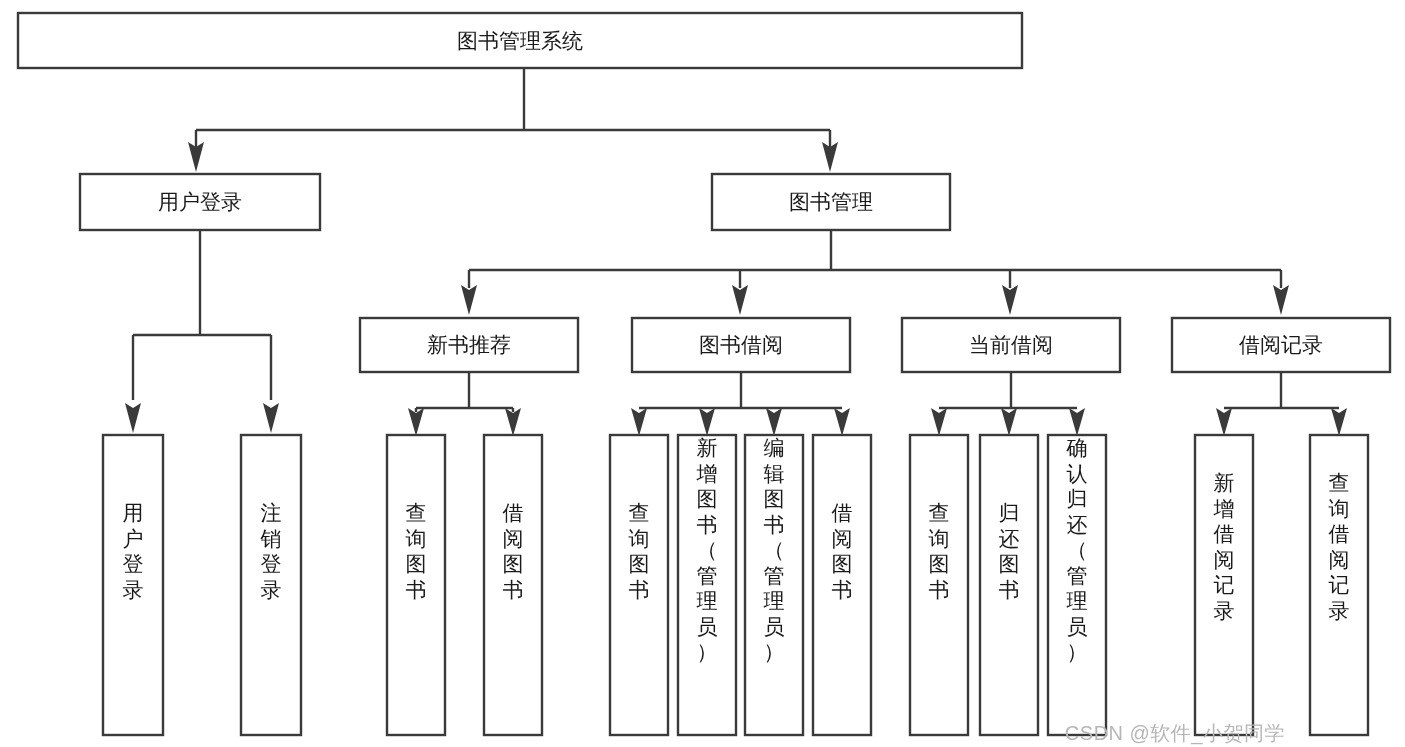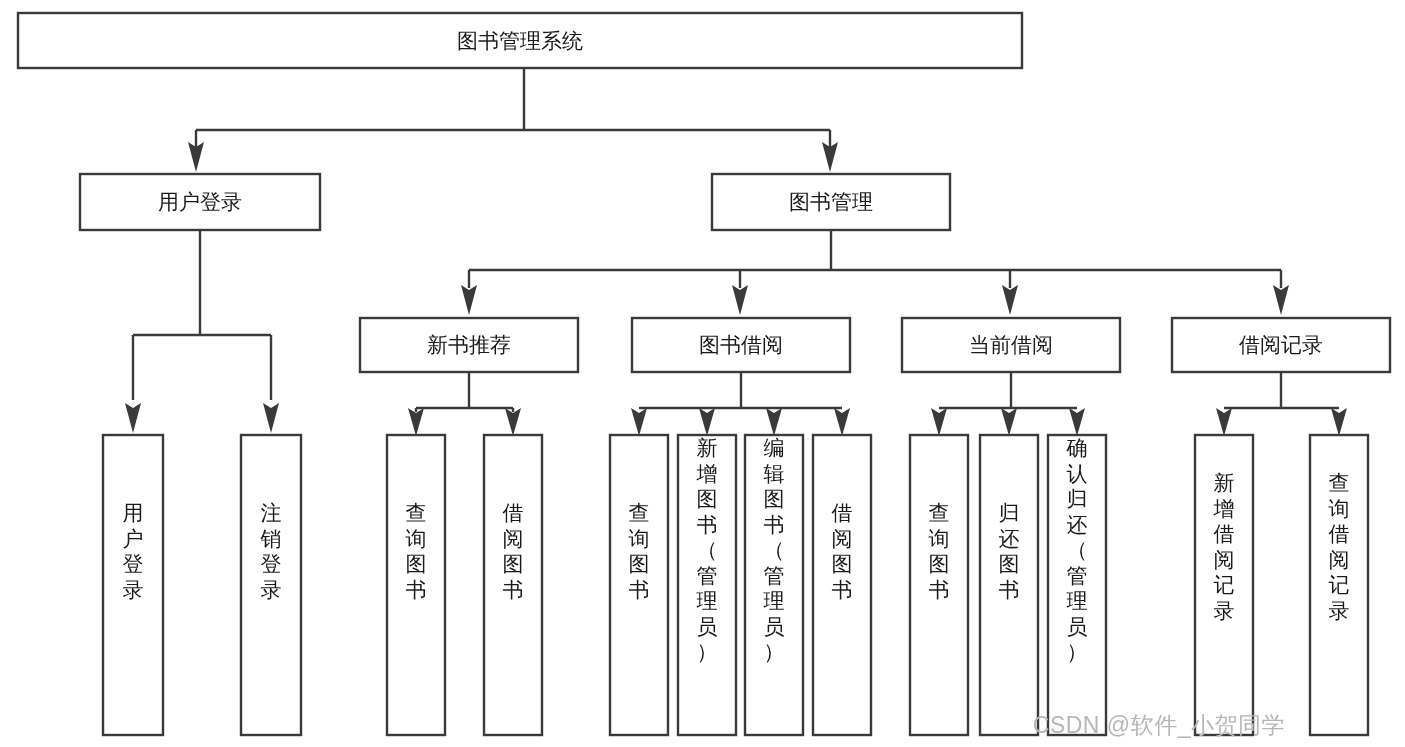--- a/index.html
+++ b/index.html
@@ -50,23 +50,23 @@
   }
   .node-label-v {
     font-family: "Liberation Sans", "DejaVu Sans", sans-serif;
     font-size: 21px;
     fill: #1a1a1a;
     text-anchor: middle;
   }
   .watermark {
     position: absolute;
     right: 12px;
-    bottom: 6px;
-    font-family: "Liberation Sans", "DejaVu Sans", sans-serif;
-    font-size: 23px;
+    bottom: 0;
+    font-family: "Liberation Sans", "DejaVu Sans", sans-serif;
+    font-size: 20px;
     color: #b6b6b6;
     letter-spacing: 0.5px;
     white-space: nowrap;
     user-select: none;
   }
 </style>
 </head>
 <body>
 
 <div id="diagram-root">

